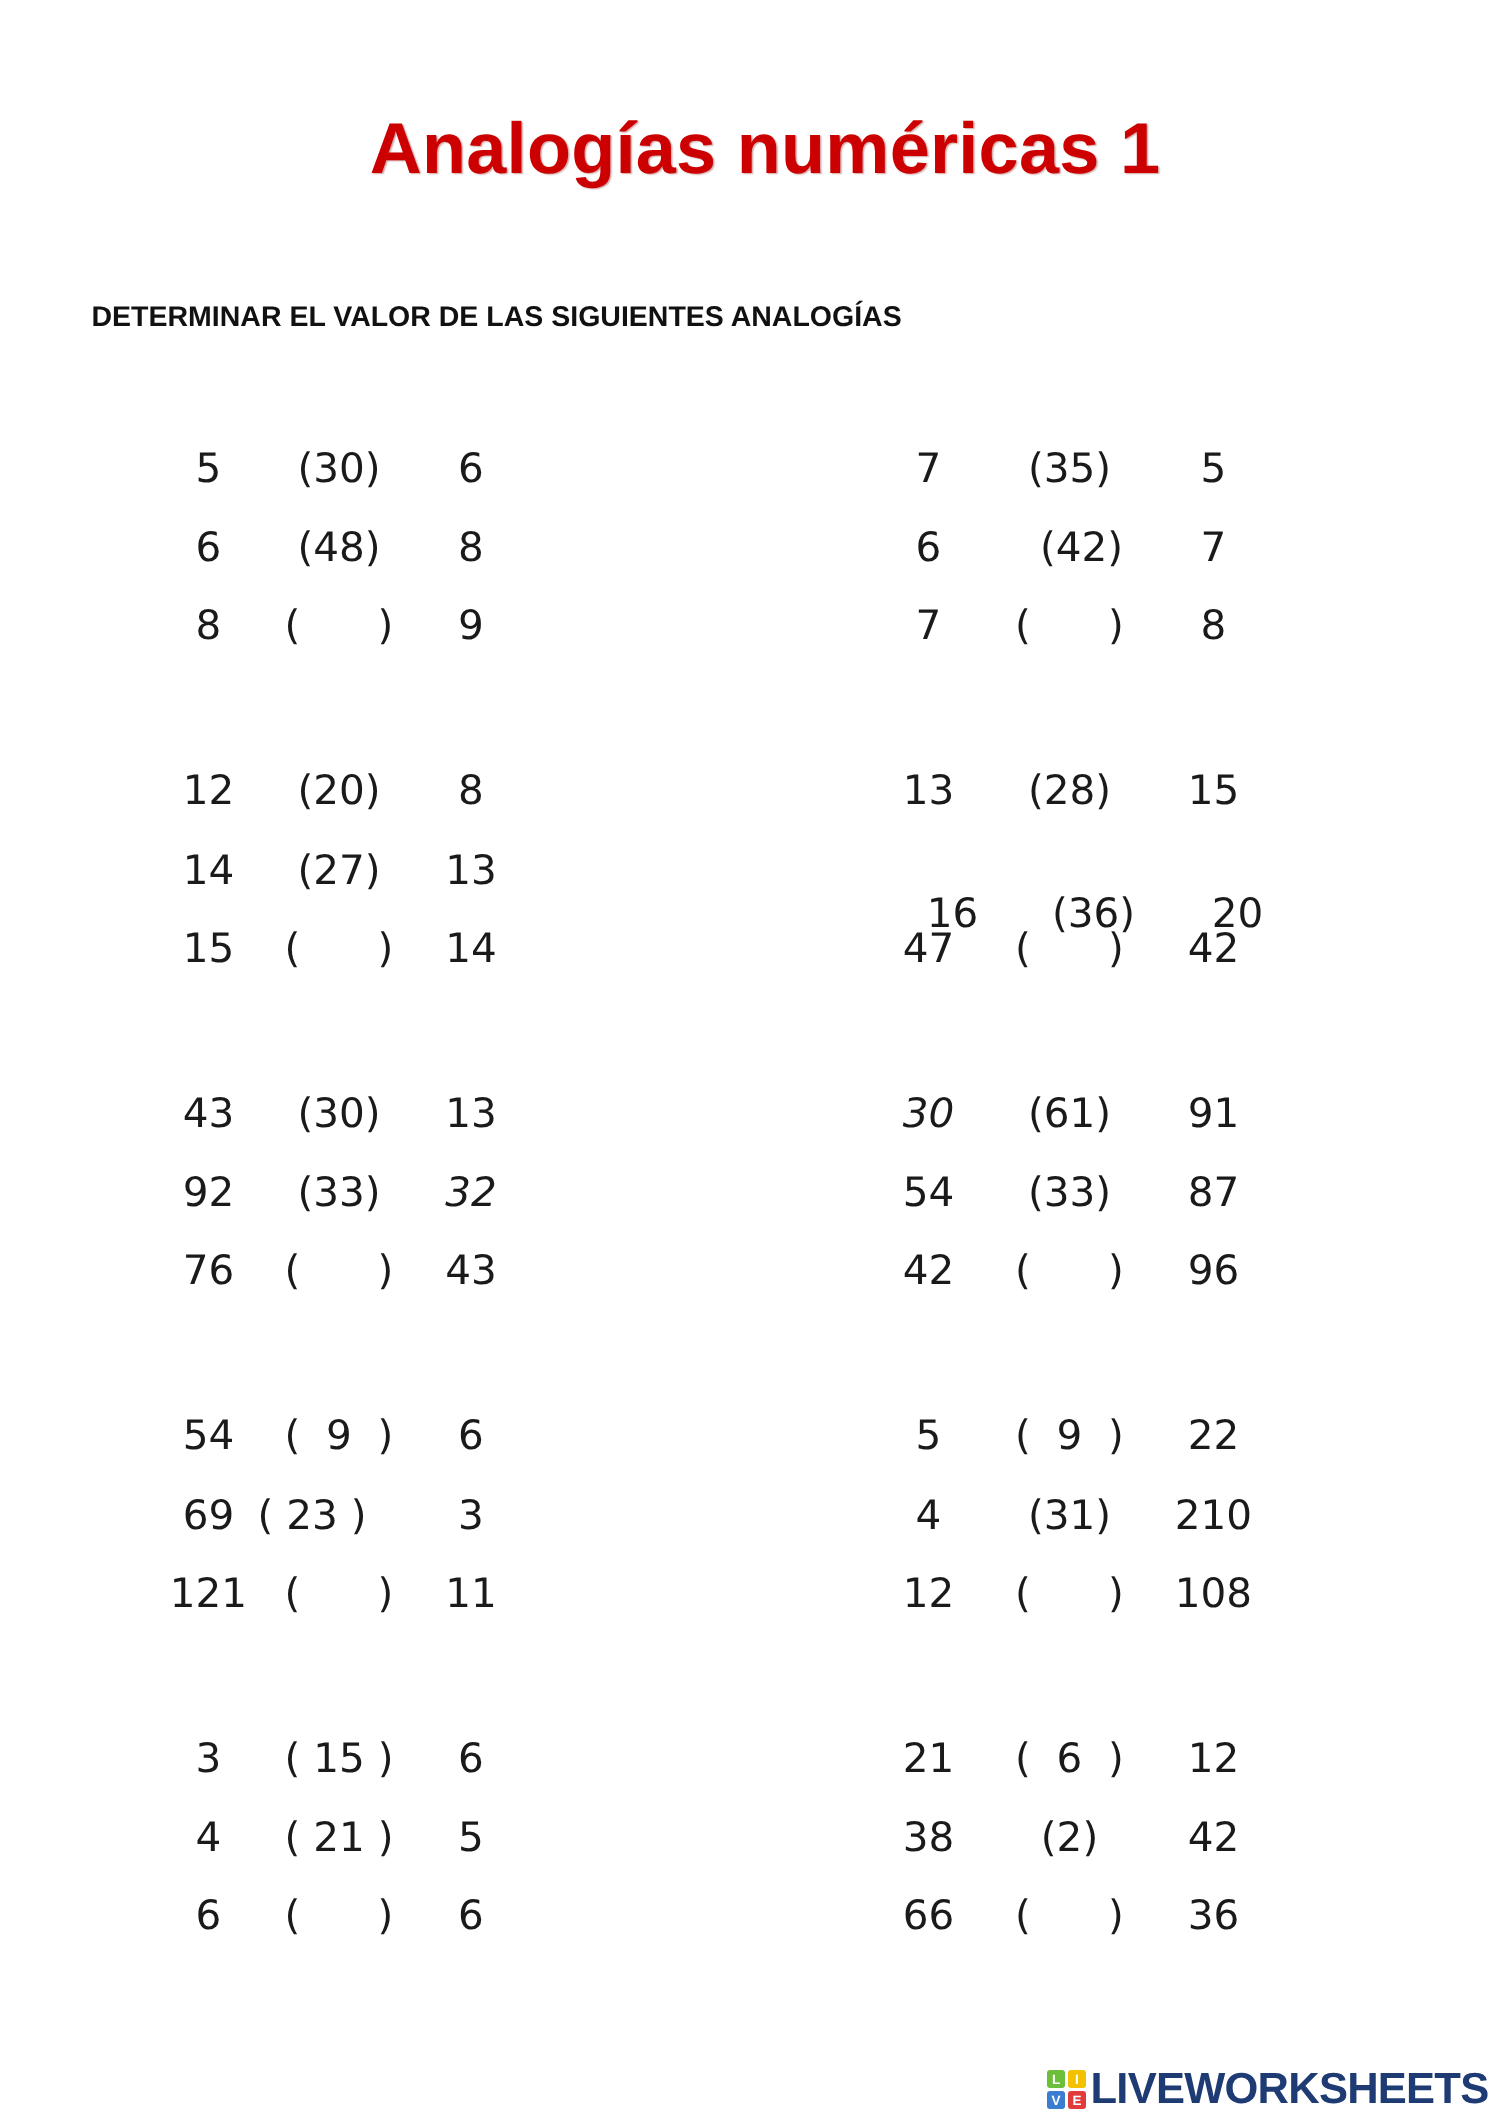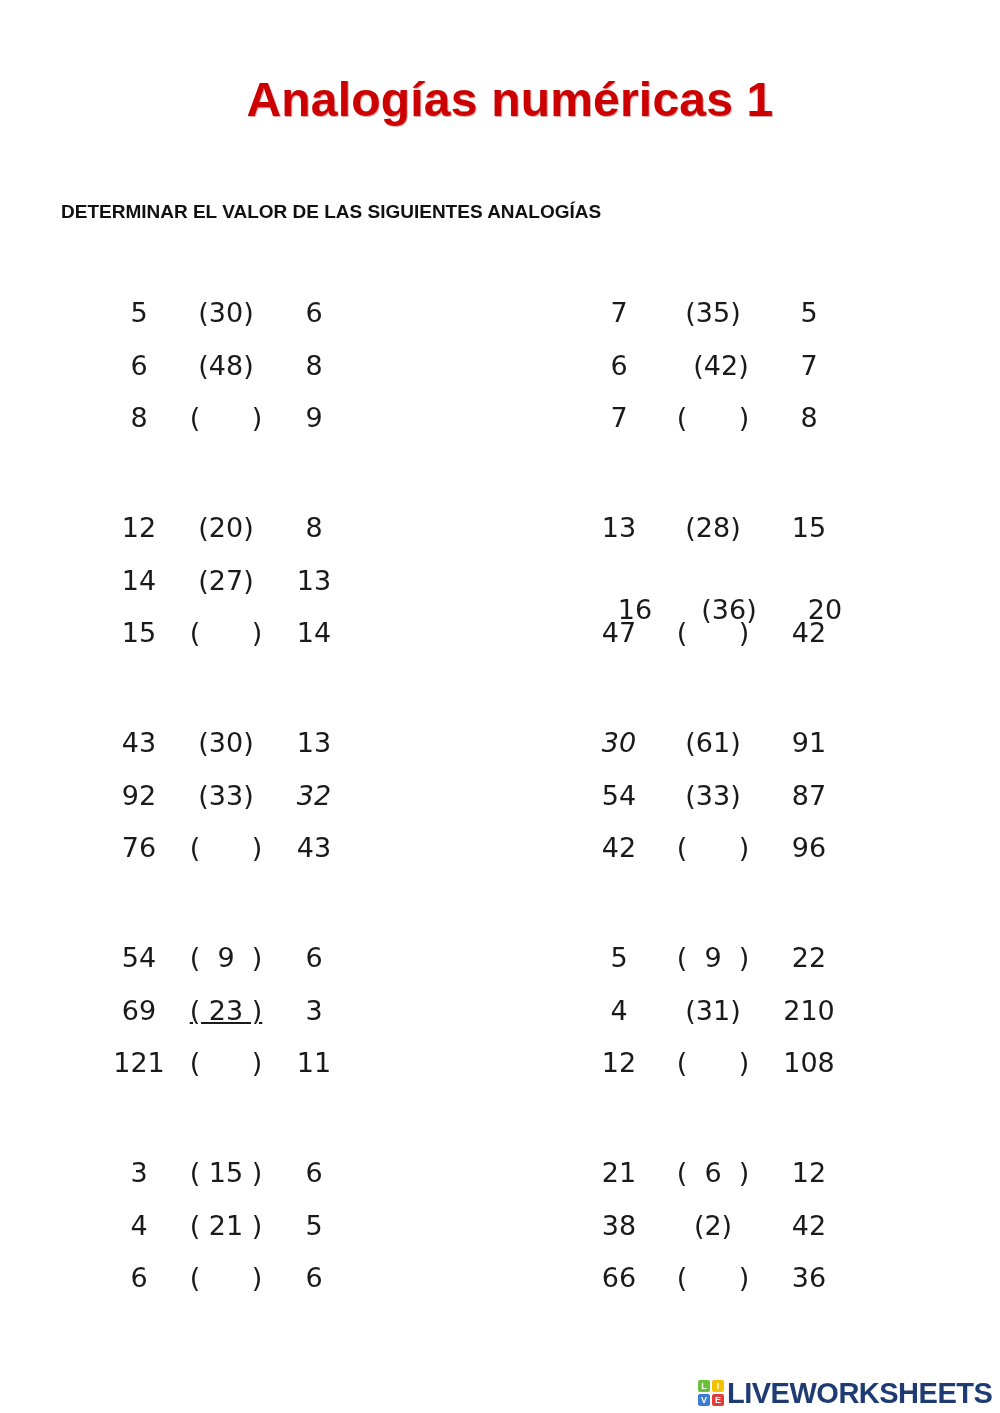--- a/index.html
+++ b/index.html
@@ -200,21 +200,21 @@
       </div>
     </div>
     <div class="block" style="left: 104px; top: 938px;">
       <div class="row" style="top: 0px; left: 0px; width: 280px;">
         <span class="cell c1" style="left: 0px;">54</span>
         <span class="cell c2" style="left: 77px;">(  9  )</span>
         <span class="cell c3" style="left: 175px;">6</span>
       </div>
       <div class="row" style="top: 53px; left: 0px; width: 280px;">
         <span class="cell c1" style="left: 0px;">69</span>
-        <span class="cell c2" style="left: 77px; text-decoration: underline;">( 23 )</span>
+        <span class="cell c2" style="left: 59px;">( 23 )</span>
         <span class="cell c3" style="left: 175px;">3</span>
       </div>
       <div class="row" style="top: 105px; left: 0px; width: 280px;">
         <span class="cell c1" style="left: 0px;">121</span>
         <span class="cell c2" style="left: 77px;">(      )</span>
         <span class="cell c3" style="left: 175px;">11</span>
       </div>
     </div>
     <div class="block" style="left: 584px; top: 938px;">
       <div class="row" style="top: 0px; left: 0px; width: 280px;">

